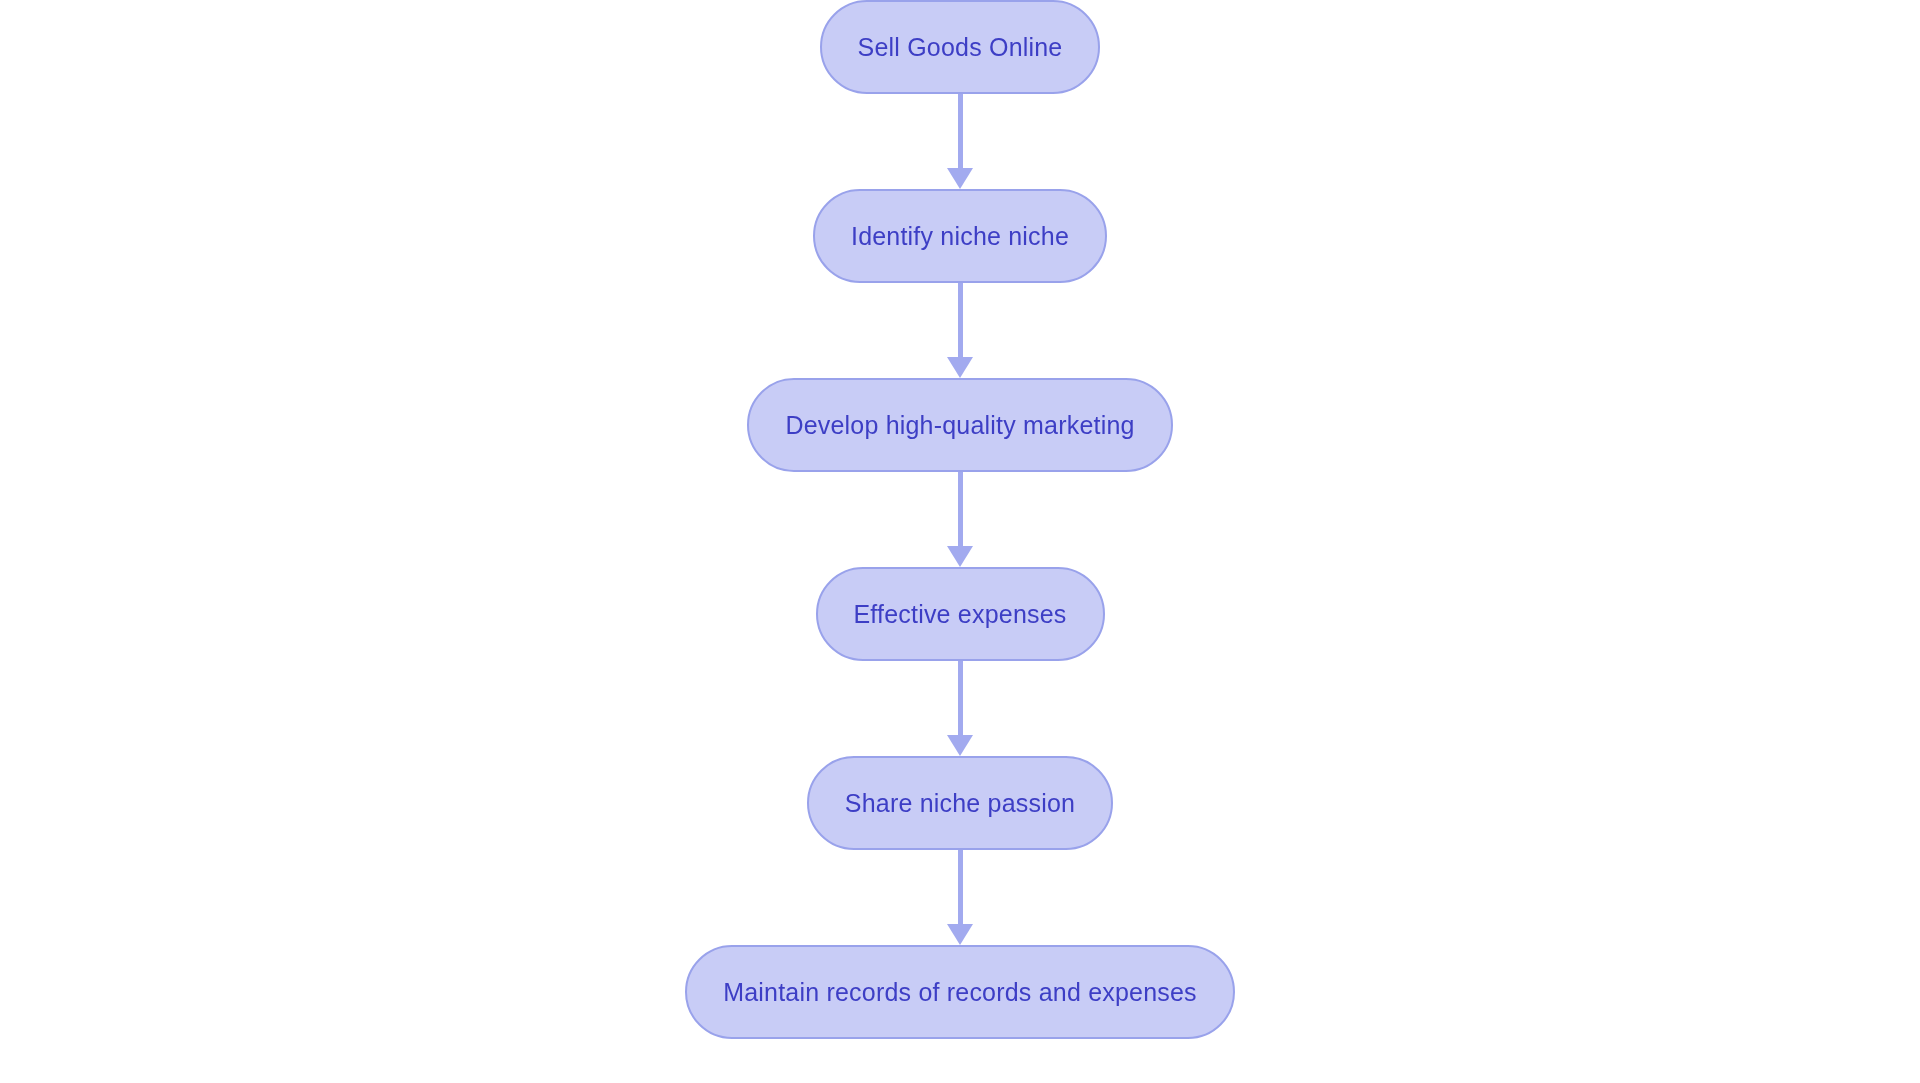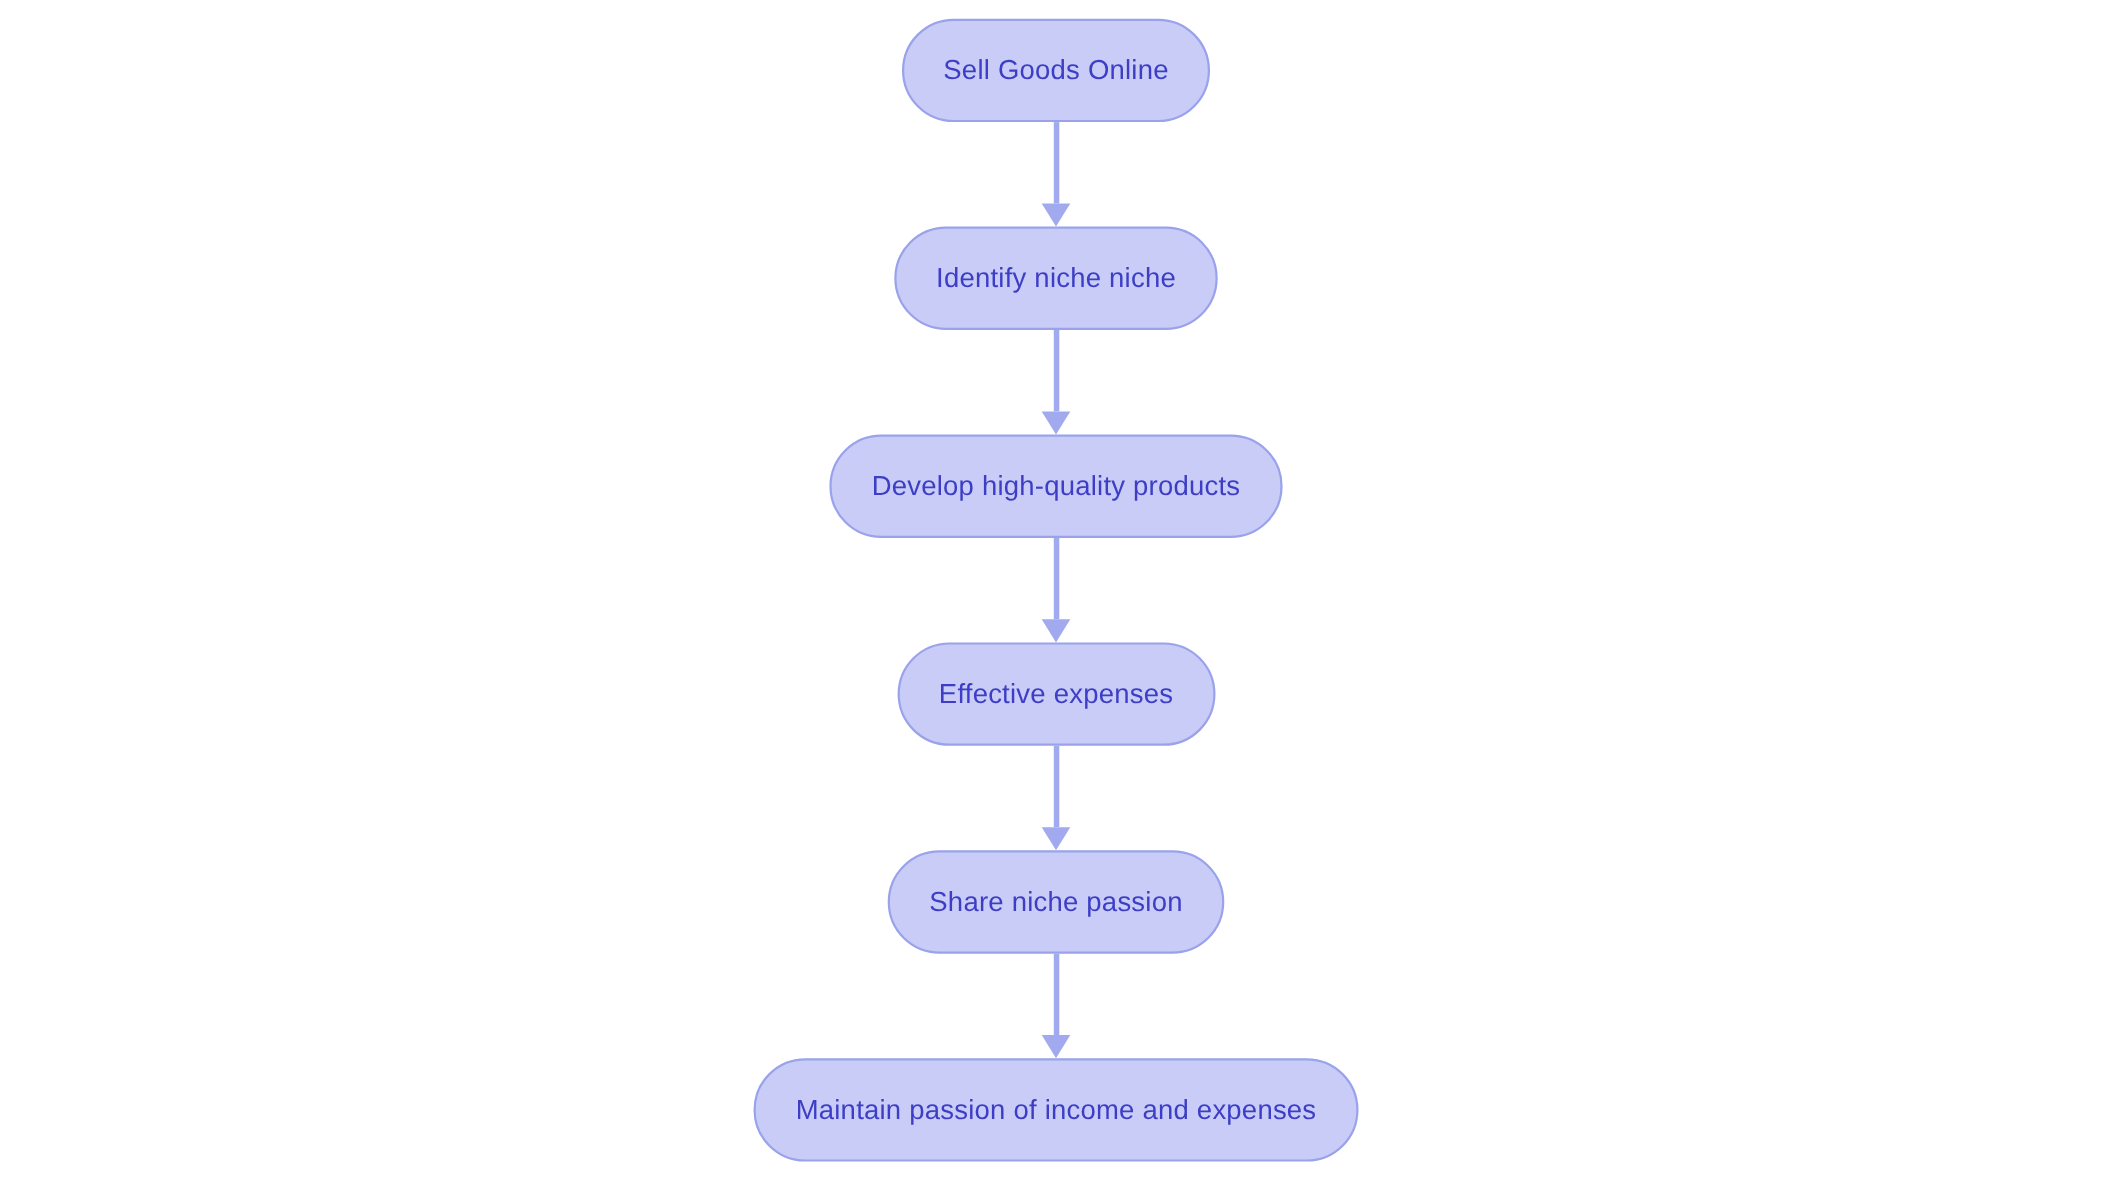--- a/index.html
+++ b/index.html
@@ -16,21 +16,20 @@
     background: var(--background);
     font-family: "Liberation Sans", sans-serif;
     overflow: hidden;
   }
   .flowchart {
     width: 100%;
     height: 100%;
     display: flex;
     flex-direction: column;
     align-items: center;
-    padding-top: 17px;
   }
   .node {
     height: 94px;
     min-height: 94px;
     border-radius: 47px;
     background: var(--node-fill);
     border: 2px solid var(--node-border);
     display: flex;
     align-items: center;
     justify-content: center;
@@ -79,21 +78,21 @@
   <div class="node">
     <span class="node-label">Identify niche niche</span>
   </div>
 
   <div class="connector">
     <div class="arrow-line"></div>
     <div class="arrowhead"></div>
   </div>
 
   <div class="node">
-    <span class="node-label">Develop high-quality products</span>
+    <span class="node-label">Develop high-quality marketing</span>
   </div>
 
   <div class="connector">
     <div class="arrow-line"></div>
     <div class="arrowhead"></div>
   </div>
 
   <div class="node">
     <span class="node-label">Effective expenses</span>
   </div>
@@ -106,16 +105,16 @@
   <div class="node">
     <span class="node-label">Share niche passion</span>
   </div>
 
   <div class="connector">
     <div class="arrow-line"></div>
     <div class="arrowhead"></div>
   </div>
 
   <div class="node">
-    <span class="node-label">Maintain passion of income and expenses</span>
+    <span class="node-label">Maintain records of records and expenses</span>
   </div>
 
 </div>
 
 </body></html>

